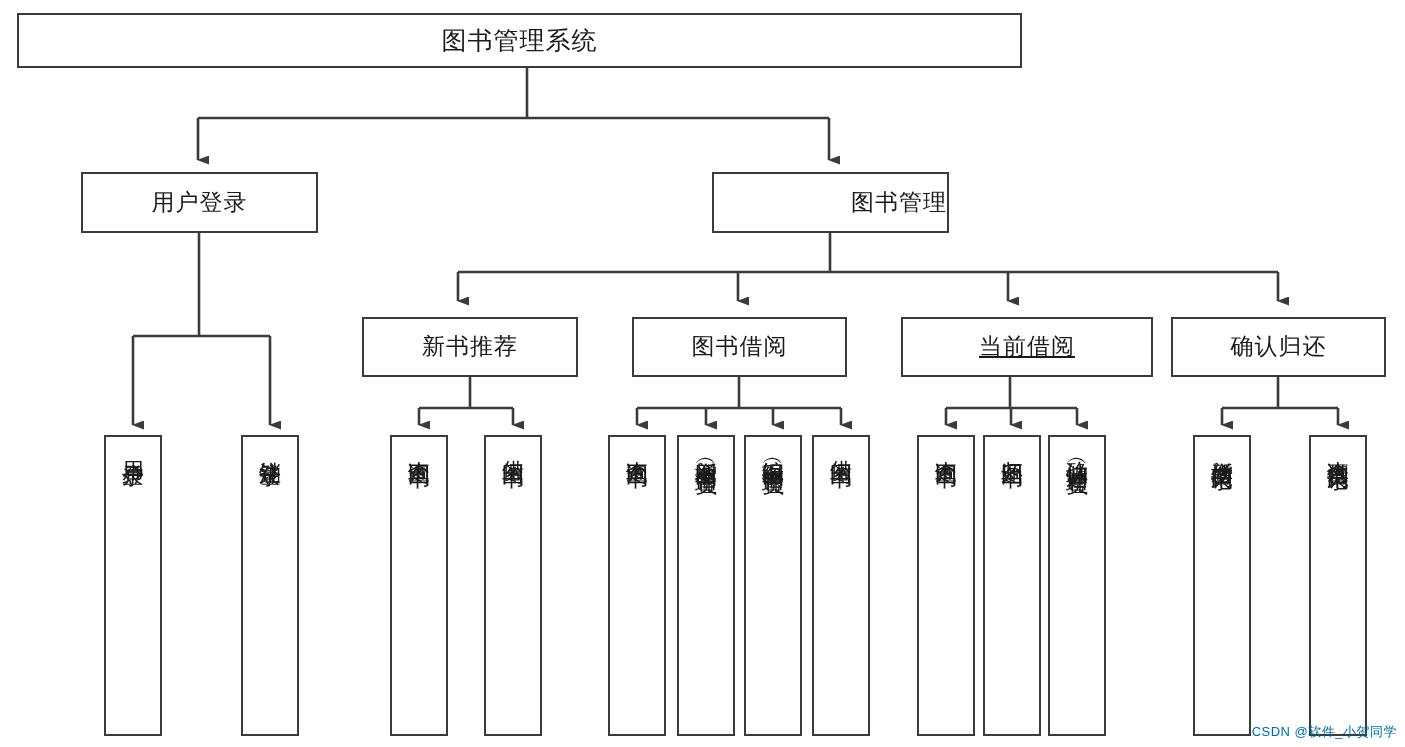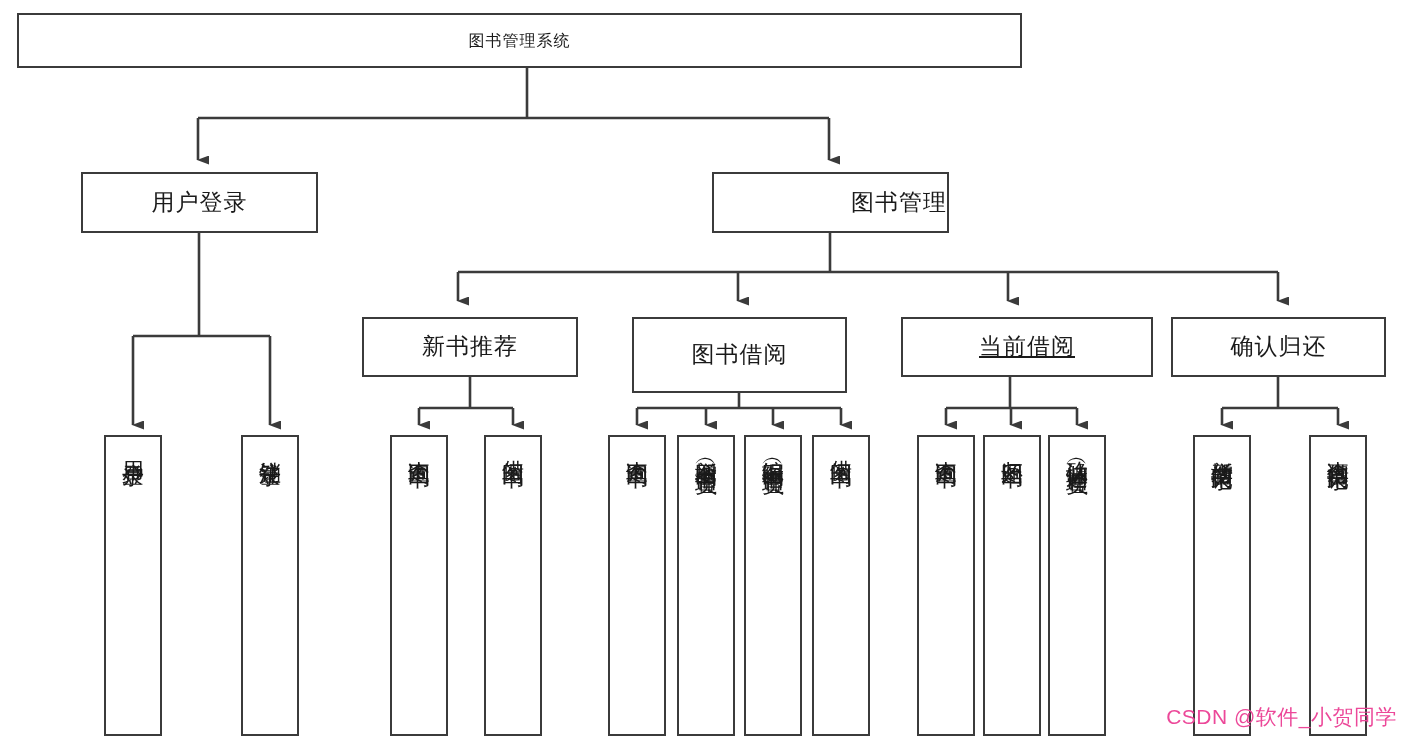--- a/index.html
+++ b/index.html
@@ -22,41 +22,41 @@
     display:flex;
     align-items:center;
     justify-content:center;
     color:#1a1a1a;
   }
   .node.h{
     font-size:23px;
     letter-spacing:1px;
     line-height:1.1;
   }
-  .node.root{font-size:16px;text-align:right;}
+  .node.root{font-size:25px;text-align:right;}
   .node.v{
     font-size:22px;
     letter-spacing:2px;
     line-height:1.18;
     align-items:flex-start;
     justify-content:center;
     padding-top:6px;
   }
   .node.v .vtext{
     writing-mode:vertical-rl;
     text-orientation:upright;
     white-space:nowrap;
     display:block;
   }
   .watermark{
     position:absolute;
     right:8px;
-    bottom:16px;
-    font-size:21px;
-    color:#ec4899;
+    bottom:6px;
+    font-size:13px;
+    color:#0369a1;
     letter-spacing:0.5px;
     white-space:nowrap;
     font-family:"Liberation Sans","DejaVu Sans",sans-serif;
   }
 </style>
 </head>
 <body>
 
 <div id="canvas">
 
@@ -119,21 +119,21 @@
   </div>
 
   <div class="node h" style="left:712px;top:172px;width:237px;height:61px;justify-content:flex-end;">
     <span>图书管理</span>
   </div>
 
   <div class="node h" style="left:362px;top:317px;width:216px;height:60px;">
     <span>新书推荐</span>
   </div>
 
-  <div class="node h" style="left:632px;top:317px;width:215px;height:76px;">
+  <div class="node h" style="left:632px;top:317px;width:215px;height:60px;">
     <span>图书借阅</span>
   </div>
 
   <div class="node h" style="left:901px;top:317px;width:252px;height:60px;text-decoration:underline;">
     <span>当前借阅</span>
   </div>
 
   <div class="node h" style="left:1171px;top:317px;width:215px;height:60px;">
     <span>确认归还</span>
   </div>

